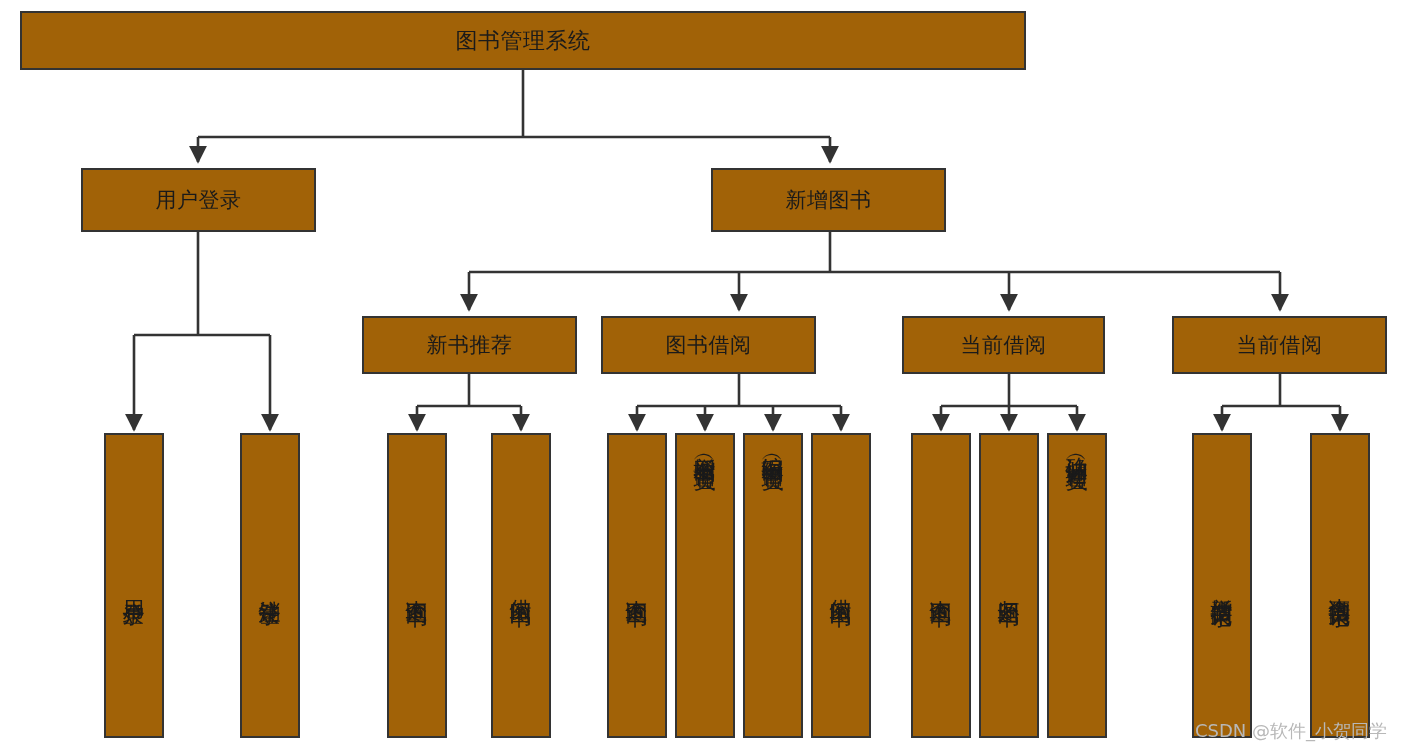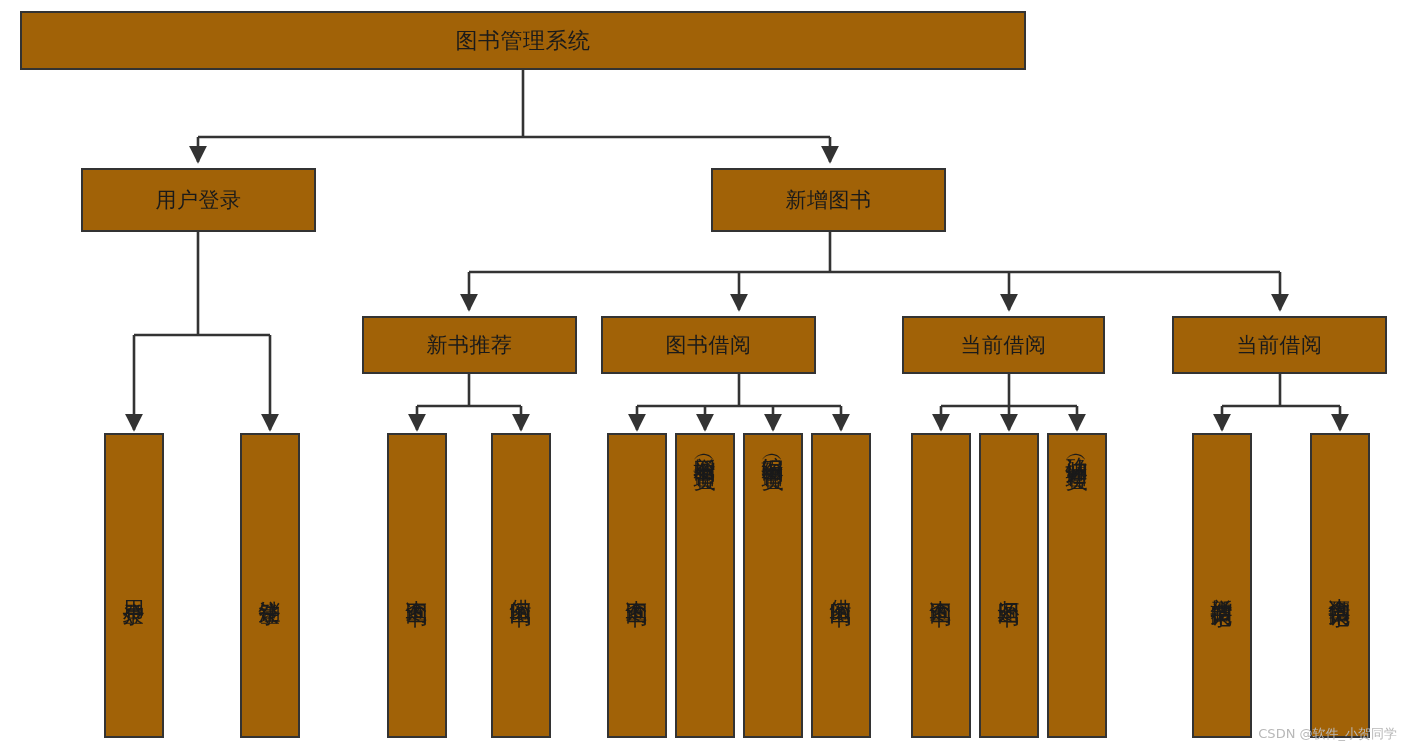--- a/index.html
+++ b/index.html
@@ -61,23 +61,23 @@
     font-size: 22px;
     line-height: 1.05;
     letter-spacing: 2px;
     white-space: nowrap;
   }
   .node.vert.tall .lbl {
     align-self: flex-start;
   }
   .watermark {
     position: absolute;
-    right: 8px;
+    right: 18px;
     bottom: 4px;
-    font-size: 13px;
+    font-size: 18px;
     color: #b8b8b8;
     white-space: nowrap;
     z-index: 5;
     font-family: "DejaVu Sans", "Liberation Sans", sans-serif;
   }
 </style>
 </head>
 <body>
 
 <div id="canvas">

